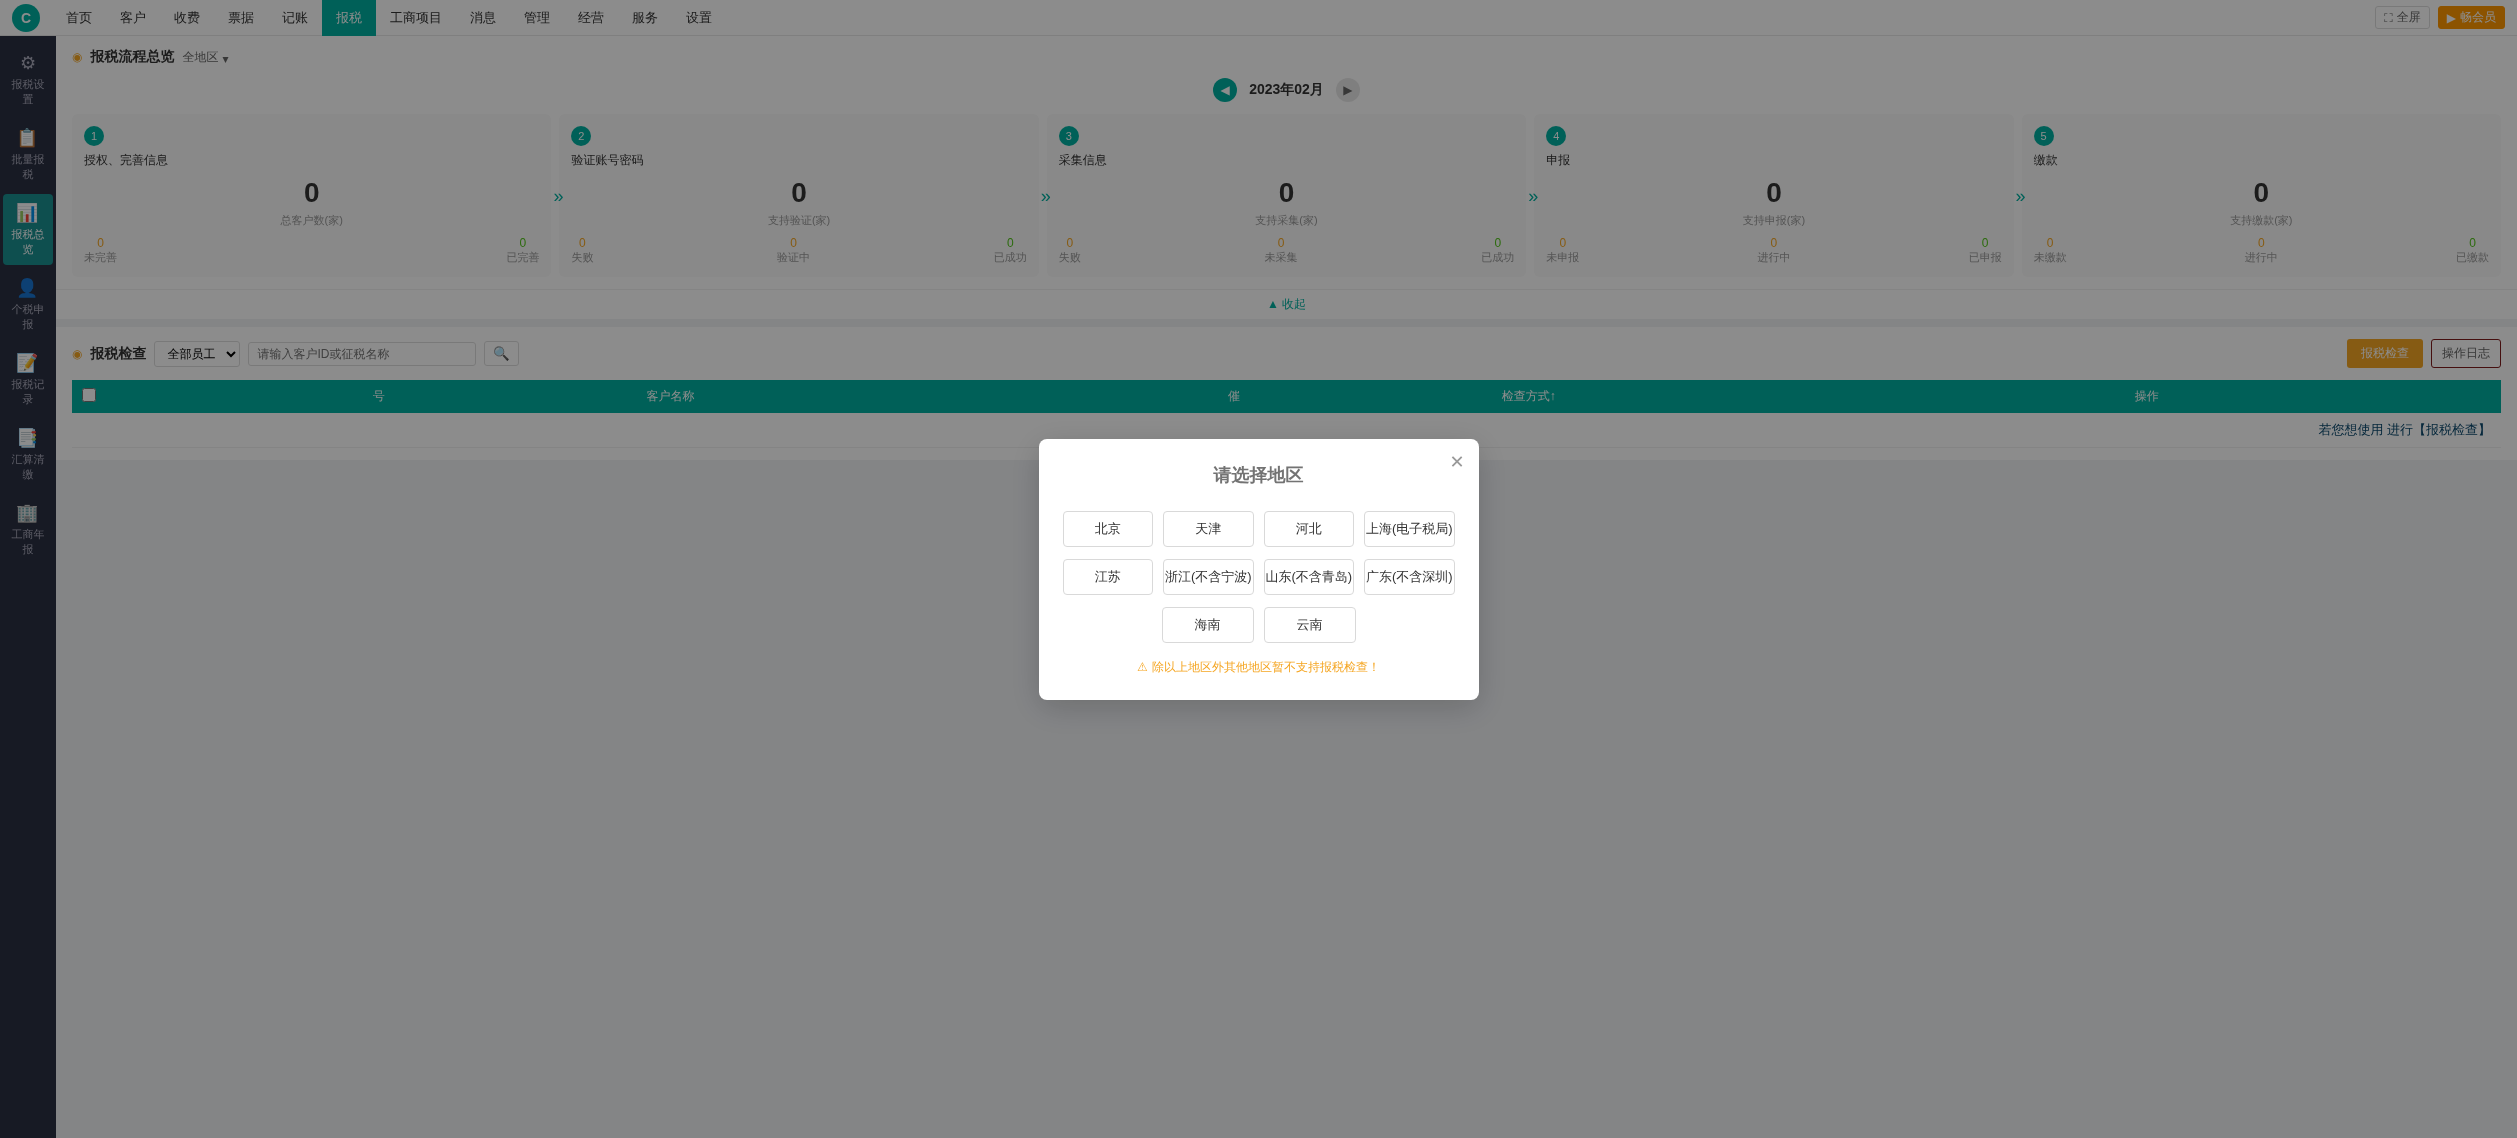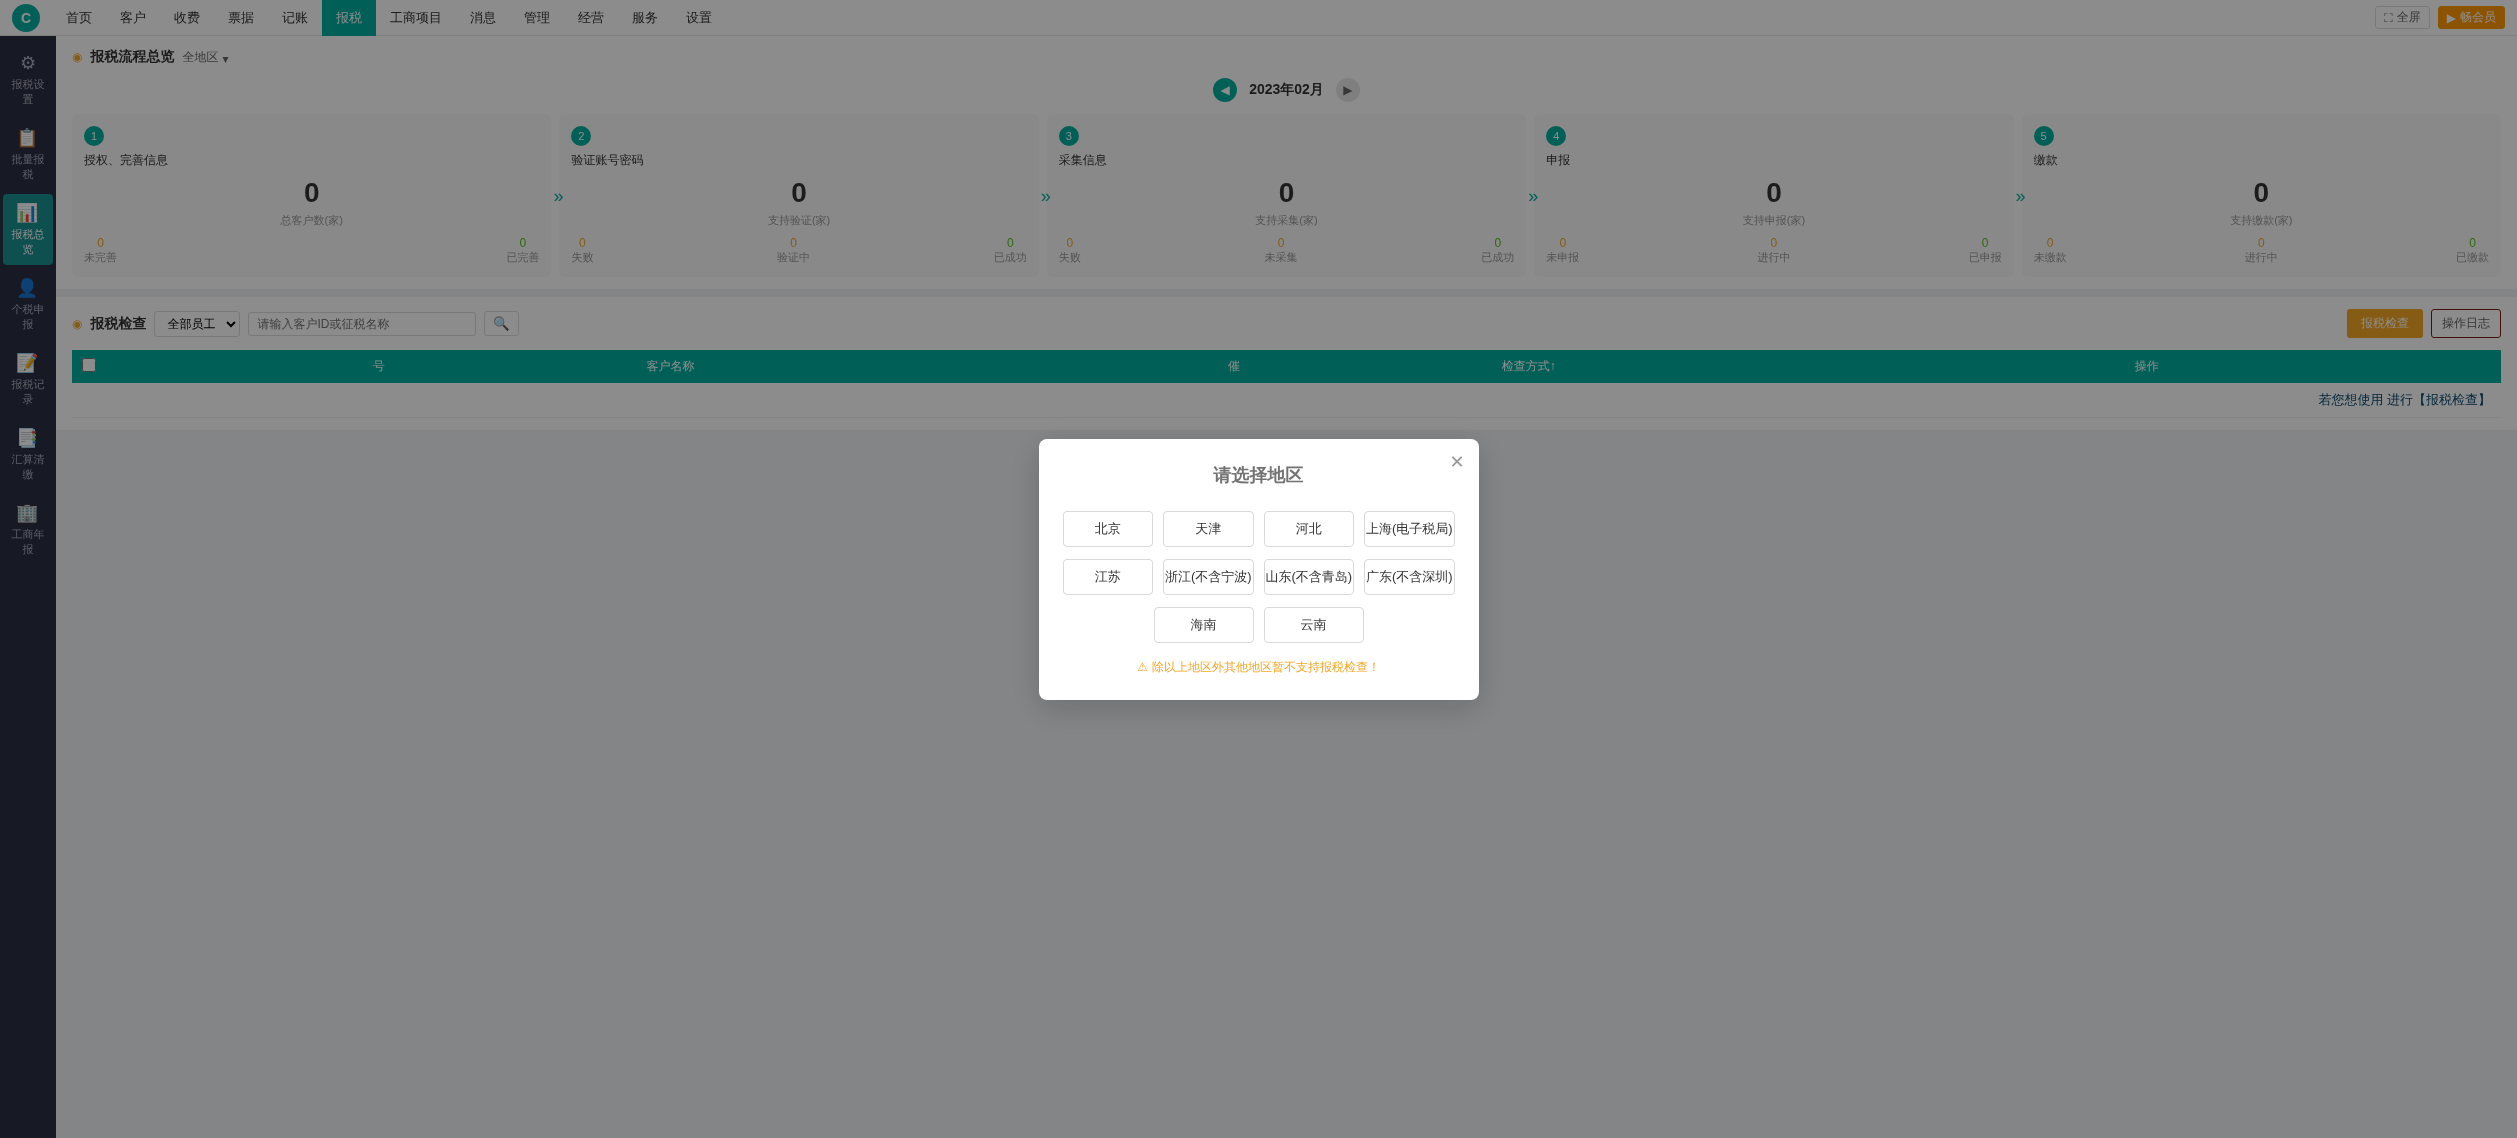--- a/index.html
+++ b/index.html
@@ -372,21 +372,21 @@
     .region-btn {
       border: 1px solid #d9d9d9;
       background: #fff;
       border-radius: 4px;
       padding: 8px 0;
       text-align: center;
       cursor: pointer;
       font-size: 13px;
       color: #333;
     }
-    .region-btn.wide { width: 100px; }
+    .region-btn.wide { width: 92px; }
     .modal-warning {
       display: flex;
       align-items: center;
       gap: 4px;
       color: #f5a623;
       font-size: 12px;
       justify-content: center;
     }
 
     
@@ -587,20 +587,24 @@
             <div class="step-stat">
               <div class="step-stat-num green">0</div>
               <div class="step-stat-label">已缴款</div>
             </div>
           </div>
         </div>
 
       </div>
     </div>
 
+    <div class="collapse-bar">
+      <span>▲</span>
+      <span>收起</span>
+    </div>
 
     <div class="tax-check-section">
       <div class="tax-check-header">
         <span class="header-icon">◉</span>
         <span class="tax-check-title">报税检查</span>
         <div class="filter-bar">
           <select class="filter-select">
             <option>全部员工</option>
           </select>
           <input class="filter-input" type="text" placeholder="请输入客户ID或征税名称" style="">

